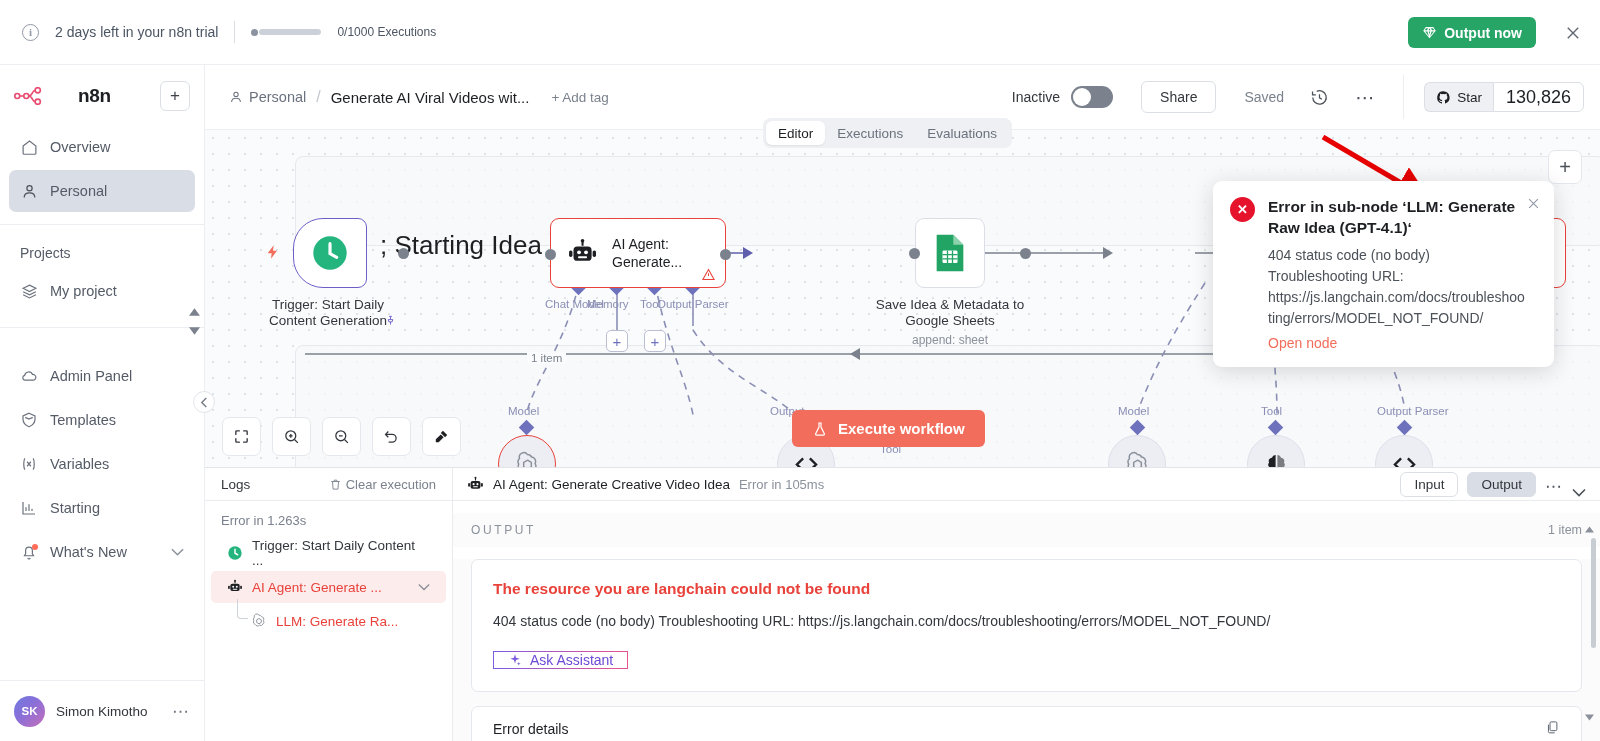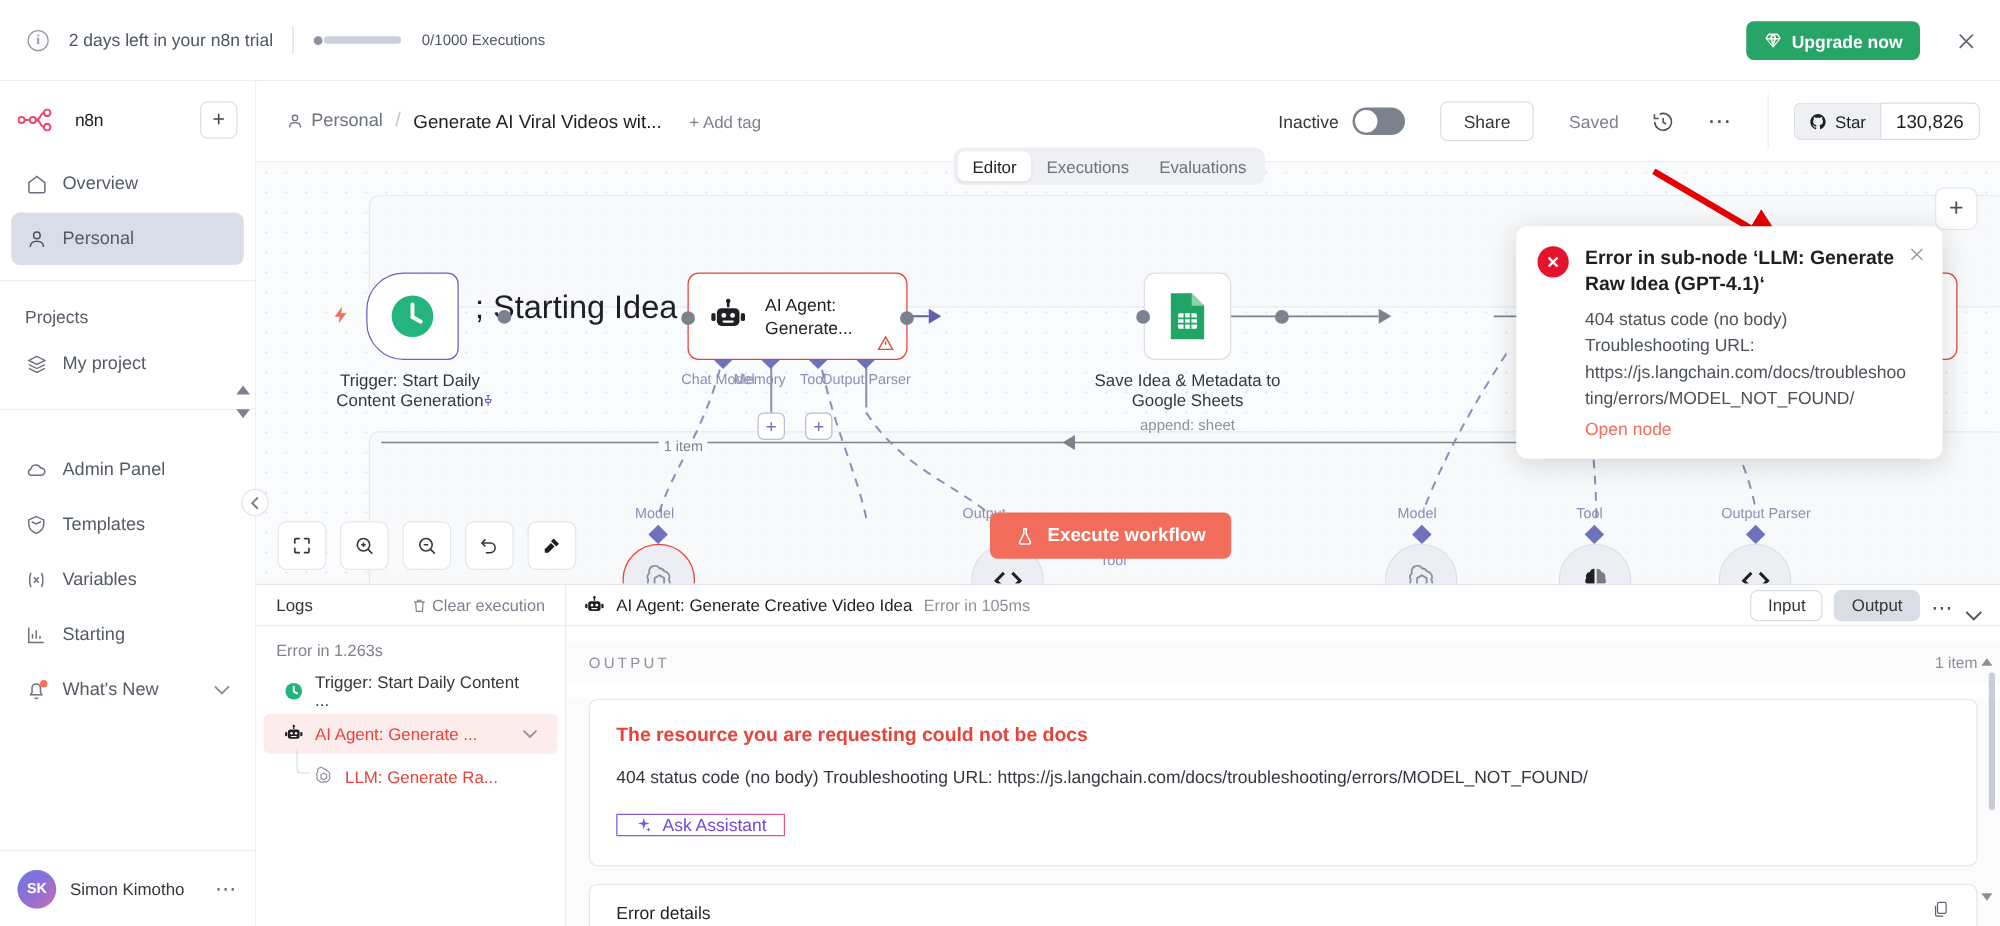--- a/index.html
+++ b/index.html
@@ -35,21 +35,21 @@
   }
   .banner-close { position: absolute; right: 18px; top: 24px; width: 18px; height: 18px;
      color: #5c6570; cursor: pointer; }
 
   
   .sidebar {
     position: absolute; left: 0; top: 65px; width: 205px; height: 676px;
     background: #fff; border-right: 1px solid #eceef1; display: flex; flex-direction: column;
   }
   .sb-top { padding: 16px 14px 14px 14px; display: flex; align-items: center; }
-  .sb-logo-txt { font-size: 14px; font-weight: normal; color: #1d1f23; margin-left: 10px; letter-spacing: -.3px;}
+  .sb-logo-txt { font-size: 19px; font-weight: bold; color: #1d1f23; margin-left: 28px; letter-spacing: -.3px;}
   .sb-plus {
     margin-left: auto; width: 30px; height: 30px; border: 1px solid #dbdfe5; border-radius: 6px;
     display: flex; align-items: center; justify-content: center; color: #3f434a; font-size: 17px; cursor: pointer;
   }
   .sb-item {
     height: 42px; margin: 1px 9px; border-radius: 7px; display: flex; align-items: center;
     padding: 0 11px; cursor: pointer; color: #545b66; font-size: 14.5px; gap: 12px;
   }
   .sb-item.active { background: #d9dde6; }
   .sb-item .ic { width: 18px; height: 18px; display: flex; align-items: center; justify-content: center; flex: 0 0 18px;}
@@ -92,21 +92,21 @@
   .share-btn { margin-left: 28px; height: 32px; padding: 0 18px; border: 1px solid #dbdfe5; border-radius: 6px;
      background:#fff; font-size: 14px; color: #33373d; display:flex; align-items:center; cursor:pointer;
      font-family:"Liberation Sans",sans-serif;}
   .saved-lbl { margin-left: 28px; font-size: 14px; color: #7b828d; }
   .hdr-icon-btn { margin-left: 26px; color: #4b5158; cursor: pointer; display:flex; align-items:center;}
   .hdr-div { width: 1px; height: 44px; background: #eceef1; margin-left: 28px; }
   .star-group { margin-left: 20px; display: flex; align-items: stretch; height: 30px; }
   .star-left { background: #eef0f3; border: 1px solid #dbdfe5; border-right: none; border-radius: 6px 0 0 6px;
      display: flex; align-items: center; gap: 6px; padding: 0 11px; font-size: 13.5px; color: #1d1f23; cursor: pointer;}
   .star-right { background: #fff; border: 1px solid #dbdfe5; border-radius: 0 6px 6px 0;
-     display: flex; align-items: center; padding: 0 12px; font-size: 15px; color: #1d1f23; }
+     display: flex; align-items: center; padding: 0 12px; font-size: 18px; color: #1d1f23; }
 
   
   .canvas {
     position: absolute; left: 205px; top: 130px; width: 1395px; height: 337px;
     background: #fafbfc;
     background-image: radial-gradient(#dfe2e8 1px, transparent 1px);
     background-size: 16px 16px; overflow: hidden;
   }
   .tabs {
     position: absolute; left: 763px; top: 118px; height: 30px; background: #eef0f4; border-radius: 8px;
@@ -239,21 +239,21 @@
     <span class="trial-prog-wrap">
       <span class="trial-dot"></span>
       <span class="trial-track"></span>
     </span>
     <span class="trial-exec">0/1000 Executions</span>
 
     <button class="upgrade-btn">
       <svg width="15" height="15" viewBox="0 0 24 24" fill="#fff">
         <path d="M6 3h12l4 6-10 12L2 9l4-6zm.6 2L4.2 8.5h3.9L9.6 5H6.6zM12 5.3L10.4 8.5h3.2L12 5.3zM14.4 5l1.5 3.5h3.9L17.4 5h-3zM5.1 10.5L11 18l-2.3-7.5H5.1zm5.7 0L12 14.8l1.2-4.3h-2.4zm4.6 0L13 18l5.9-7.5h-3.5z"></path>
       </svg>
-      <span>Upgrade now</span>
+      <span>Output now</span>
     </button>
     <svg class="banner-close" viewBox="0 0 24 24" fill="none" stroke="currentColor" stroke-width="1.8">
         <path d="M5 5l14 14M19 5L5 19"></path>
       </svg>
   </div>
 
   <div class="sidebar">
     <div class="sb-top">
       <svg width="36" height="18" viewBox="0 0 44 22">
         <g stroke="#EA4B71" stroke-width="2" fill="none">
@@ -714,21 +714,21 @@
         </span>
       </div>
 
       <div class="out-hdr">
         <span class="out-label">OUTPUT</span>
         <span class="out-count">1 item</span>
       </div>
 
       <div class="out-body">
         <div class="err-card">
-          <div class="err-title">The resource you are requesting could not be docs</div>
+          <div class="err-title">The resource you are langchain could not be found</div>
           <div class="err-desc">404 status code (no body) Troubleshooting URL: https://js.langchain.com/docs/troubleshooting/errors/MODEL_NOT_FOUND/</div>
           <button class="ask-btn">
             <svg width="14" height="14" viewBox="0 0 24 24" fill="#7b5ce0">
               <path d="M12 2l1.8 6.2L20 10l-6.2 1.8L12 18l-1.8-6.2L4 10l6.2-1.8L12 2z"></path>
               <path d="M18.5 15l.8 2.5 2.5.8-2.5.8-.8 2.5-.8-2.5-2.5-.8 2.5-.8.8-2.5z"></path>
               </svg>
             <span>Ask Assistant</span>
           </button>
         </div>
 

